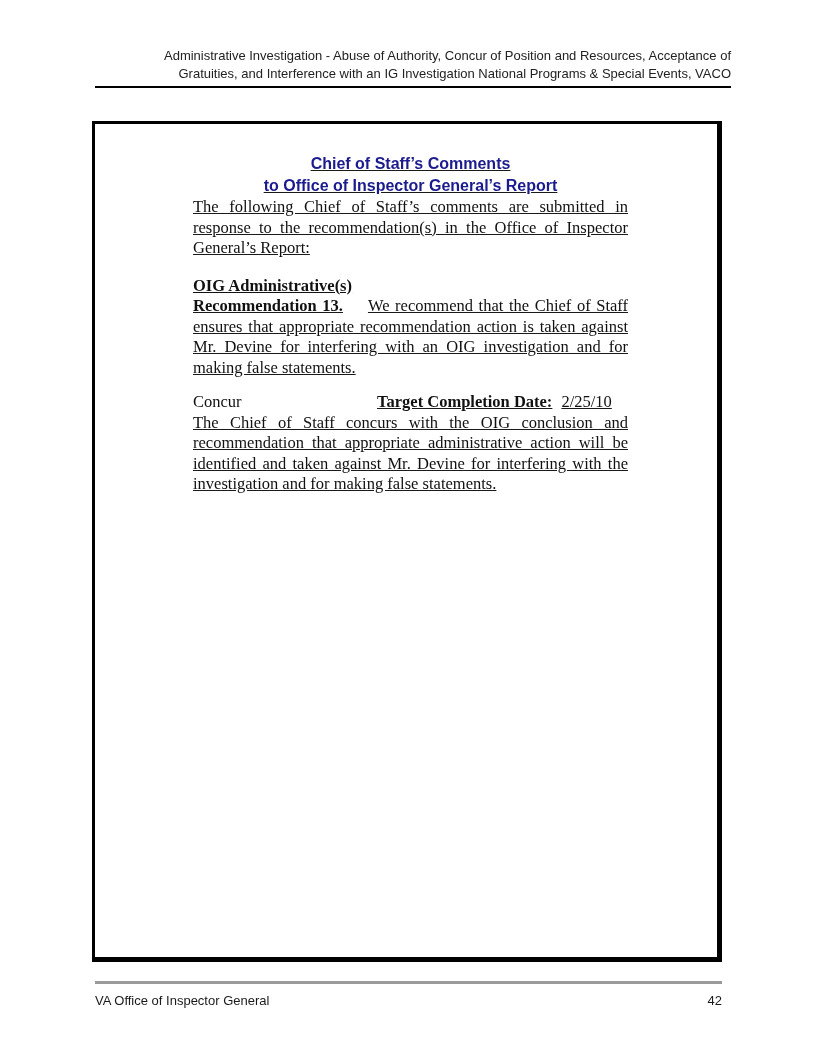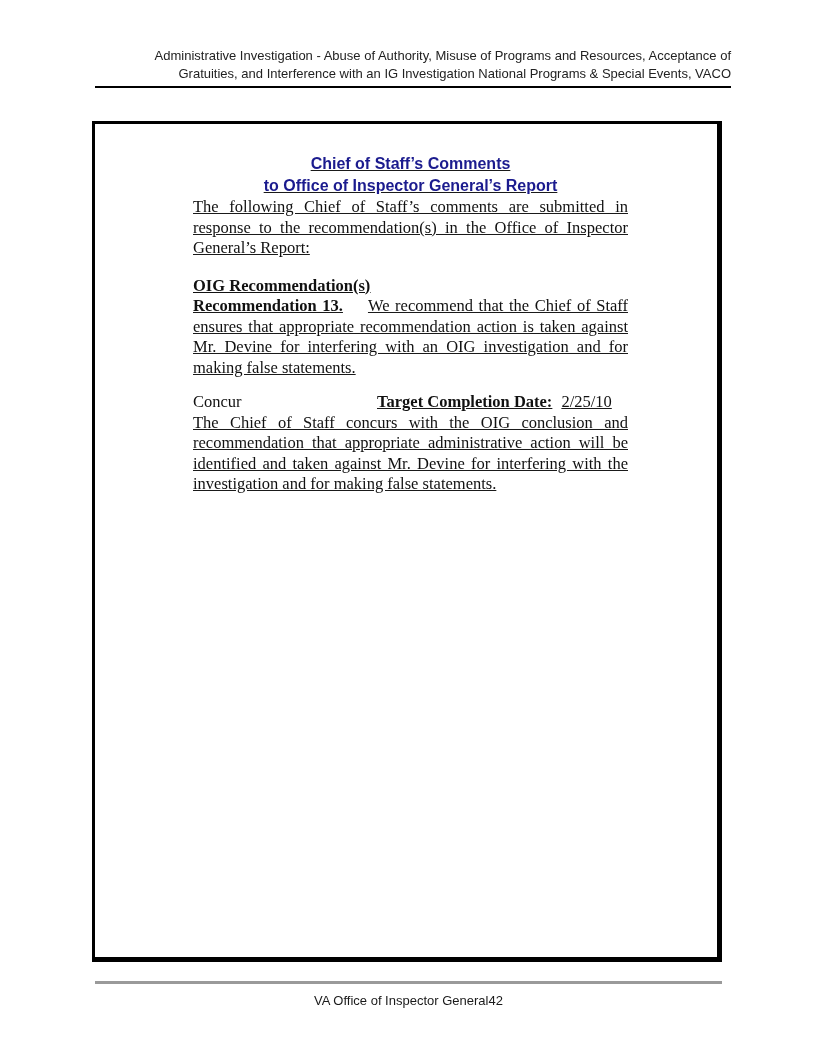--- a/index.html
+++ b/index.html
@@ -79,47 +79,47 @@
 
   
   .footer {
     position: absolute;
     left: 95px;
     top: 981px;
     width: 627px;
     border-top: 3px solid #9a9a9a;
     padding-top: 9px;
     display: flex;
-    justify-content: center;
+    justify-content: space-between;
     font-size: 13px;
     line-height: 16px;
     color: #1a1a1a;
     box-sizing: border-box;
   }
 </style>
 </head>
 <body>
 
 <div class="page">
 
   <div class="header">
-    <div>Administrative Investigation - Abuse of Authority, Misuse of Programs and Resources, Acceptance of</div>
+    <div>Administrative Investigation - Abuse of Authority, Concur of Position and Resources, Acceptance of</div>
     <div>Gratuities, and Interference with an IG Investigation National Programs &amp; Special Events, VACO</div>
   </div>
 
   <div class="doc-box">
 
     <div class="box-title">
       <div>Chief of Staff’s Comments</div>
       <div>to Office of Inspector General’s Report</div>
     </div>
 
     <p class="intro">The following Chief of Staff’s comments are submitted in response to the recommendation(s) in the Office of Inspector General’s Report:</p>
 
-    <div class="section-heading"><span class="heading-underline">OIG Recommendation(s)</span></div>
+    <div class="section-heading"><span class="heading-underline">OIG Administrative(s)</span></div>
 
     <p class="rec"><span class="bold rec-label">Recommendation 13.</span><span>We recommend that the Chief of Staff ensures that appropriate recommendation action is taken against Mr. Devine for interfering with an OIG investigation and for making false statements.</span></p>
 
     <div class="concur-row"><span class="concur-label">Concur</span><span class="bold target-label">Target Completion Date:</span><span>2/25/10</span></div>
 
     <p class="resp1">The Chief of Staff concurs with the OIG conclusion and recommendation that appropriate administrative action will be identified and taken against Mr. Devine for interfering with the investigation and for making false statements.</p>
 
 
   </div>
 

